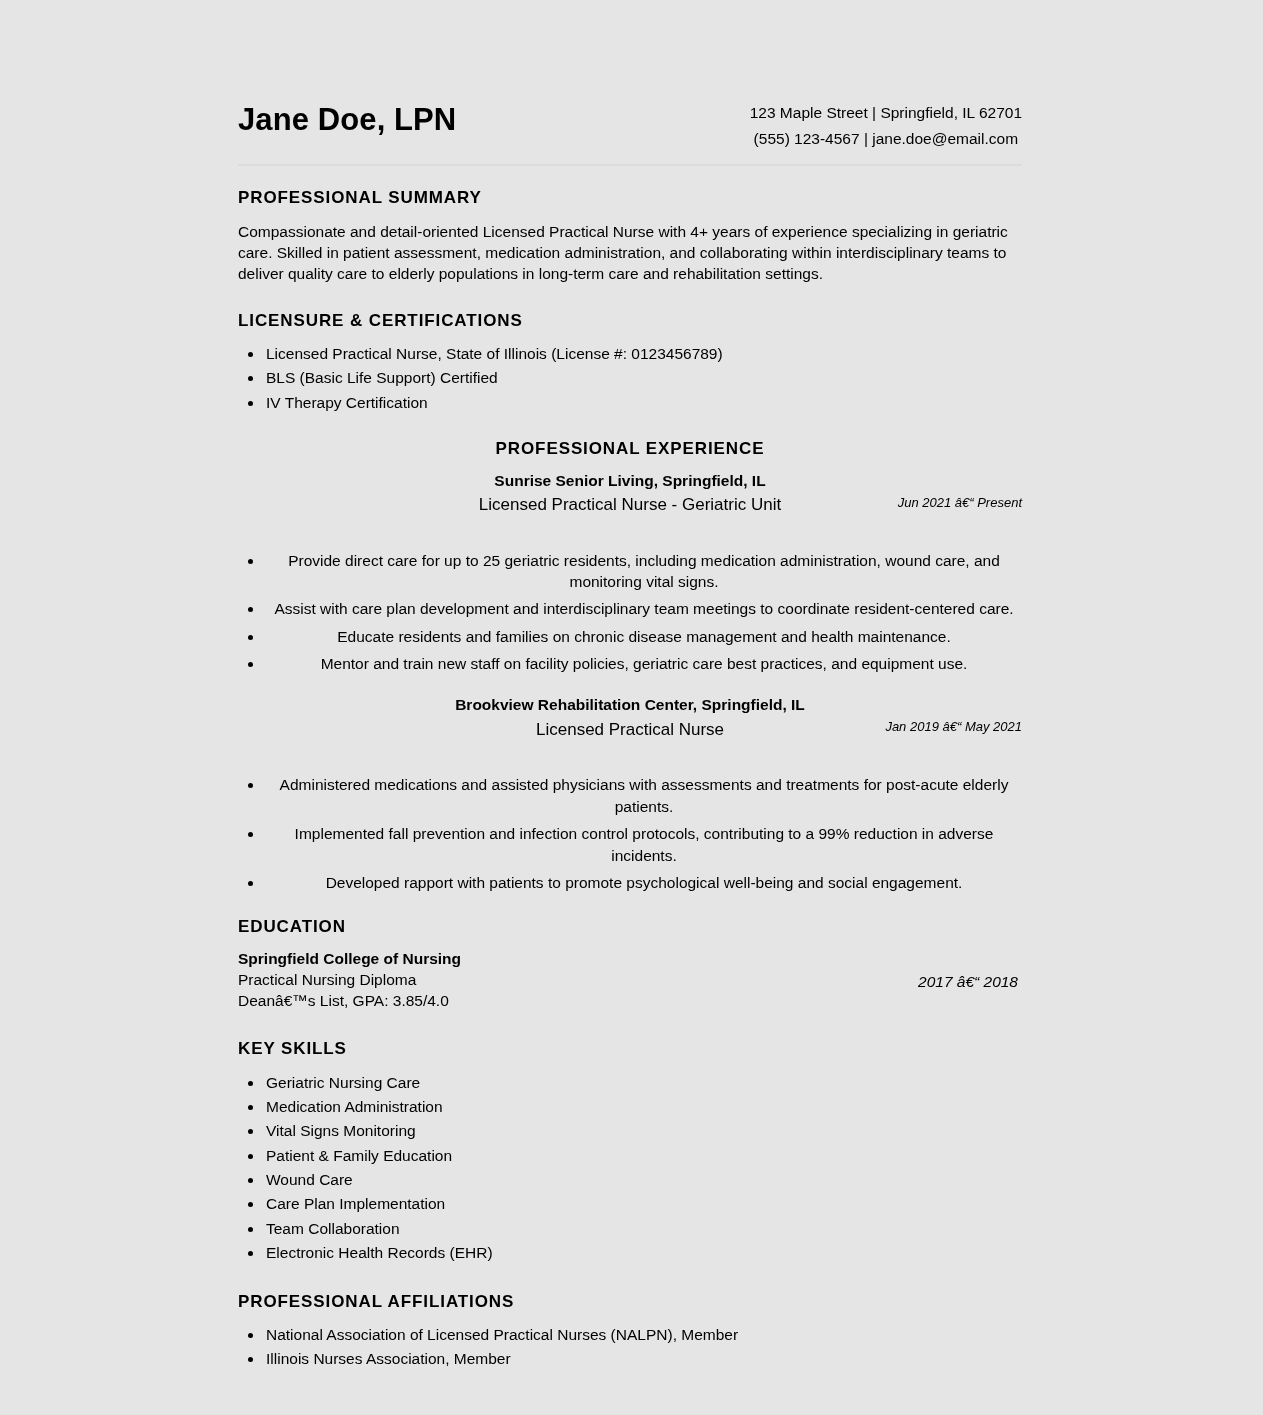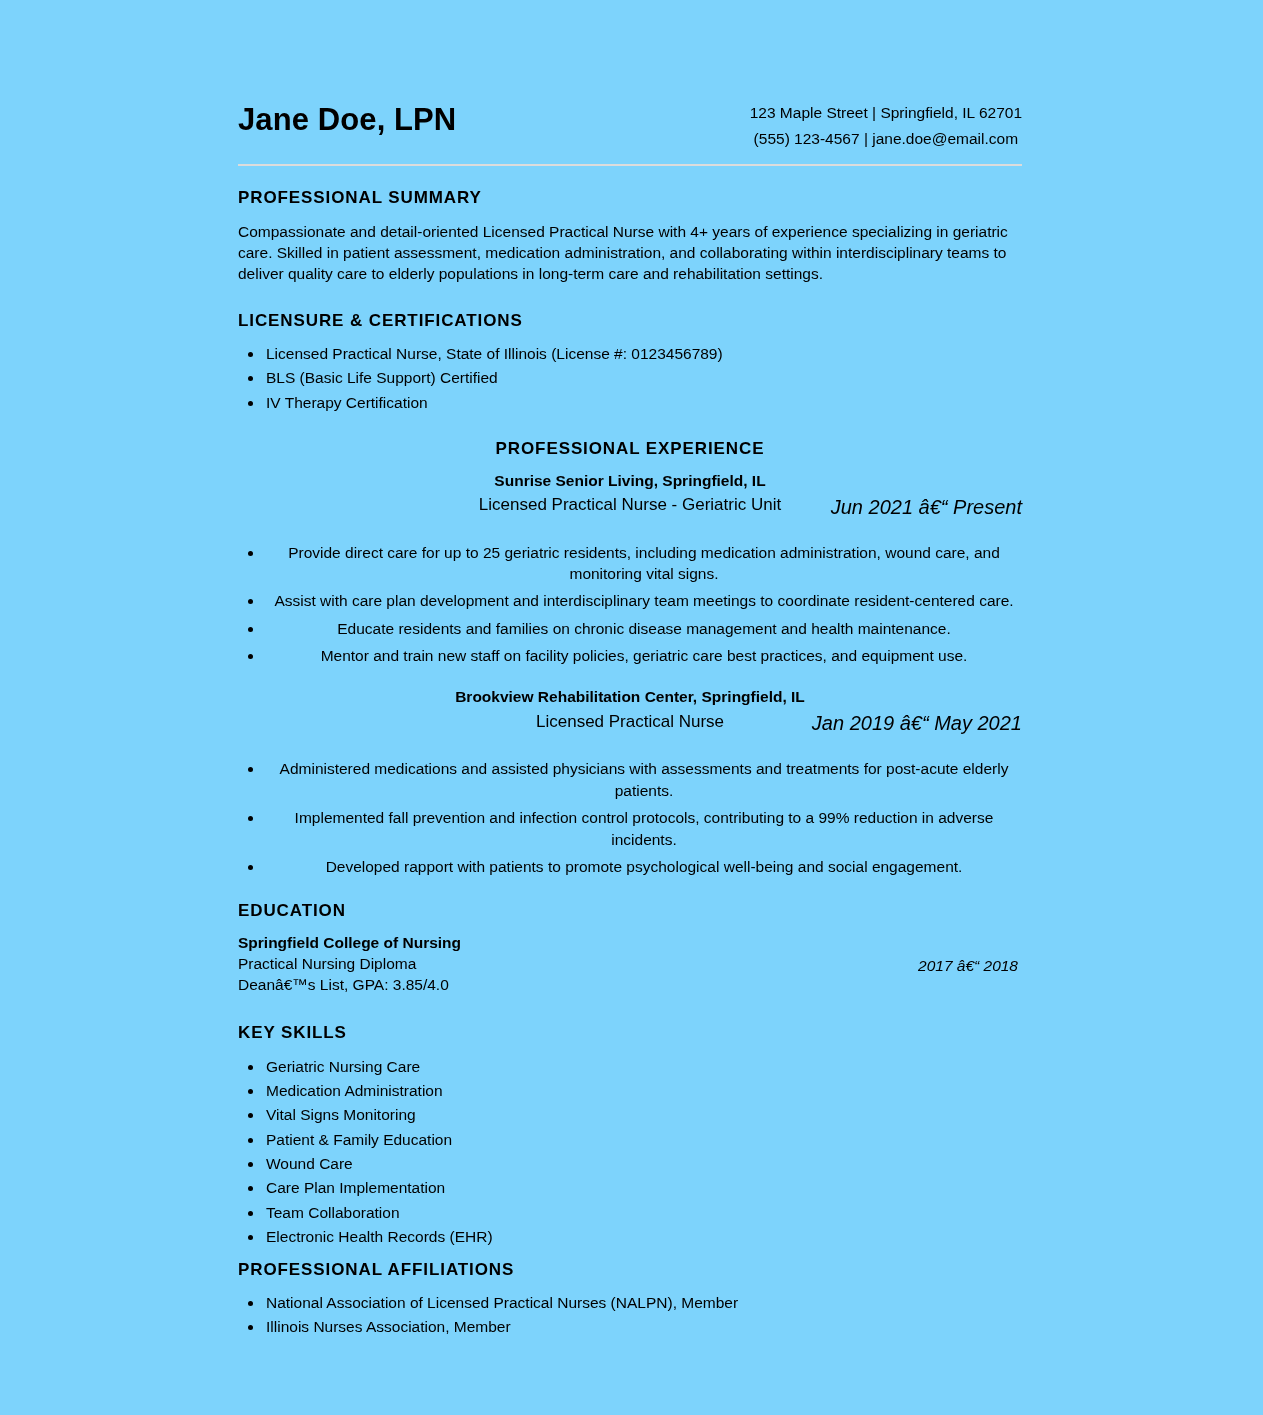--- a/index.html
+++ b/index.html
@@ -13,21 +13,21 @@
     width: 1263px;
     min-height: 1415px;
     font-family: "Liberation Sans", sans-serif;
     color: #000000;
     -webkit-font-smoothing: none;
   }
 
   .page {
     width: 1263px;
     min-height: 1415px;
-    background: #7dd3fc;
+    background: #e5e5e5;
     padding: 12px;
     position: relative;
   }
 
   .sheet {
     position: absolute;
     left: 238px;
     top: 0;
     width: 784px;   
   }
@@ -106,32 +106,32 @@
   .employer {
     font-size: 15.5px;
     font-weight: bold;
     line-height: 1.2;
     margin: 0;
   }
   .job-dates {
     position: absolute;
     right: 0;
     top: 23px;
-    font-size: 20px;
+    font-size: 13px;
     font-style: italic;
     line-height: 1.2;
     white-space: nowrap;
   }
   .job-role {
     font-size: 17px;
     line-height: 1.3;
     margin: 0;
     padding-top: 4px;
   }
-  .job ul.bullets { margin-top: 16px; }
+  .job ul.bullets { margin-top: 24px; }
 
   
   .edu-head {
     position: relative;
     min-height: 54px;
   }
   .school {
     font-size: 15.5px;
     font-weight: bold;
     line-height: 1.2;
@@ -150,21 +150,21 @@
     font-size: 15.5px;
     line-height: 1.32;
     margin: 0;
     padding-top: 2px;
   }
   .edu-lines div { margin: 0; }
 
   .section.experience { margin-top: 26px; text-align: center; }
   .section.education { margin-top: 24px; }
   .section.skills { margin-top: 28px; }
-  .section.affiliations { margin-top: 12px; }
+  .section.affiliations { margin-top: 28px; }
   .section.licensure { margin-top: 26px; }
 </style>
 </head>
 <body>
 
 <div class="page">
   <div class="sheet">
 
     <div class="header">
       <h1 class="name">Jane Doe, LPN</h1>

